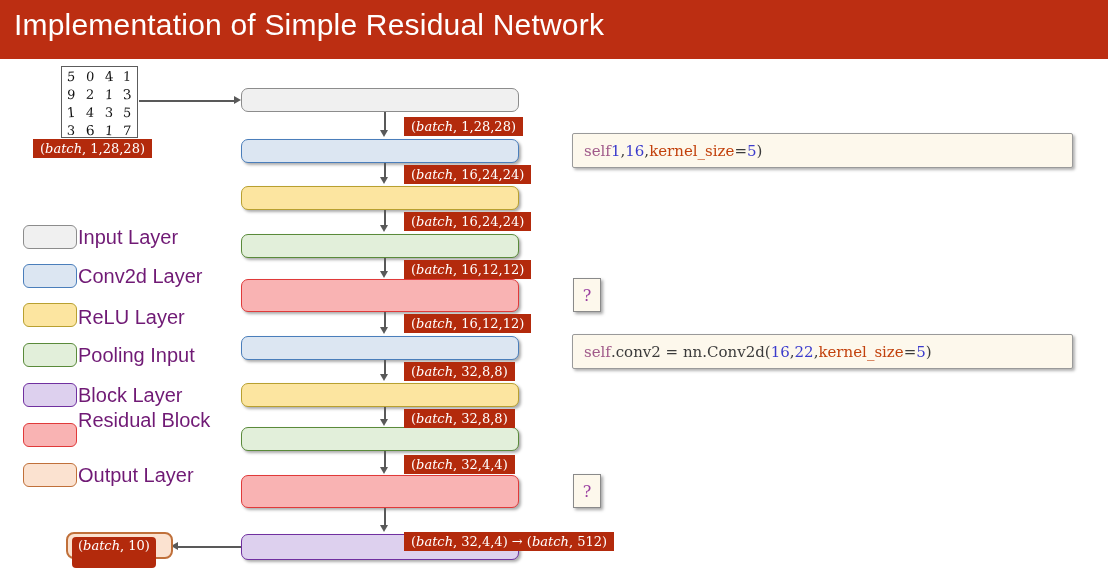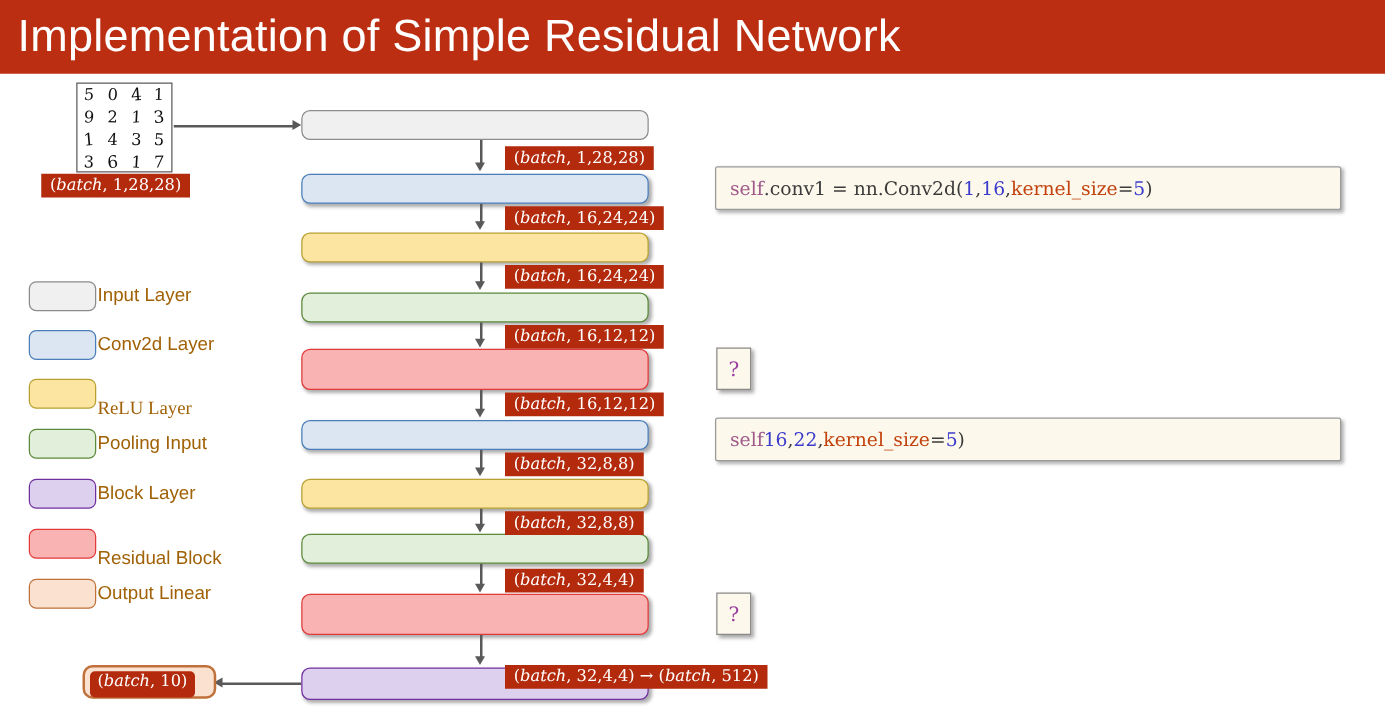--- a/index.html
+++ b/index.html
@@ -9,21 +9,21 @@
     font-family:"Liberation Sans", sans-serif;
     overflow:hidden;position:relative;
   }
   
   #title-bar{
     position:absolute;left:0;top:0;width:1108px;height:59px;
     background:#bc2e12;
   }
   #title-text{
     position:absolute;left:14px;top:8px;
-    font-size:36px;color:#ffffff;letter-spacing:.2px;
+    font-size:30px;color:#ffffff;letter-spacing:.2px;
     white-space:nowrap;
   }
   
   .blk{position:absolute;box-sizing:border-box;border-radius:7px;}
   .shadow{box-shadow:2px 2px 3px rgba(0,0,0,.33);}
   
   #mnist{
     position:absolute;left:61px;top:66px;width:77px;height:72px;
     background:#ffffff;border:1px solid #5c5c5c;box-sizing:border-box;
     font-family:"DejaVu Serif", serif;
@@ -60,21 +60,21 @@
     border-top:4.5px solid transparent;border-bottom:4.5px solid transparent;
     border-left:7px solid #595959;
   }
   .arrow-head-l{
     position:absolute;width:0;height:0;
     border-top:4.5px solid transparent;border-bottom:4.5px solid transparent;
     border-right:7px solid #595959;
   }
   
   .lg-sw{position:absolute;width:54px;height:24px;border-radius:6px;box-sizing:border-box;}
-  .lg-lb{position:absolute;left:78px;font-size:15px;color:#a16207;height:24px;line-height:24px;white-space:nowrap;}
+  .lg-lb{position:absolute;left:78px;font-size:20px;color:#701a75;height:24px;line-height:24px;white-space:nowrap;}
   
   .code{
     position:absolute;background:#fdf8ec;border:1px solid #9a9a9a;
     box-sizing:border-box;border-radius:2px;
     box-shadow:2px 2px 3px rgba(0,0,0,.3);
     font-family:"DejaVu Serif", serif;font-size:15px;
     display:flex;align-items:center;padding-left:11px;white-space:nowrap;
   }
   .c-self{color:#a05a8a;}
   .c-plain{color:#3b3b3b;}
@@ -91,21 +91,21 @@
   
   #out-pill{
     position:absolute;left:66px;top:532px;width:107px;height:27px;
     background:#fbe2d0;border:2px solid #c0703a;border-radius:8px;
     box-sizing:border-box;
   }
   #out-tag{
     position:absolute;left:4px;top:3px;
     background:#b32a0c;color:#fff;border-radius:4px;
     font-family:"DejaVu Serif", serif;font-size:13px;
-    height:21px;line-height:17px;padding:0 6px;white-space:nowrap;
+    height:31px;line-height:17px;padding:0 6px;white-space:nowrap;
   }
 </style>
 </head>
 <body>
 
 <div id="title-bar">
   <div id="title-text">Implementation of Simple Residual Network</div>
 </div>
 
 <div id="mnist">
@@ -216,49 +216,49 @@
   </div>
 </div>
 
 <div class="lg-sw" style="left:23px;top:225px;background:#f0f0f0;border:1px solid #8c8c8c;"></div>
 <div class="lg-lb" style="top:225px;">Input Layer</div>
 
 <div class="lg-sw" style="left:23px;top:264px;background:#dce6f2;border:1px solid #4a7ebb;"></div>
 <div class="lg-lb" style="top:264px;">Conv2d Layer</div>
 
 <div class="lg-sw" style="left:23px;top:303px;background:#fce5a0;border:1px solid #b8a030;"></div>
-<div class="lg-lb" style="top:315px;font-family:Liberation Serif, serif;">ReLU Layer</div>
+<div class="lg-lb" style="top:305px;">ReLU Layer</div>
 
 <div class="lg-sw" style="left:23px;top:343px;background:#e2efda;border:1px solid #5a8a3a;"></div>
 <div class="lg-lb" style="top:343px;">Pooling Input</div>
 
 <div class="lg-sw" style="left:23px;top:383px;background:#ddd0ee;border:1px solid #7030a0;"></div>
 <div class="lg-lb" style="top:383px;">Block Layer</div>
 
 <div class="lg-sw" style="left:23px;top:423px;background:#f9b3b3;border:1px solid #e03a3a;"></div>
-<div class="lg-lb" style="top:435px;">Residual Block</div>
+<div class="lg-lb" style="top:408px;">Residual Block</div>
 
 <div class="lg-sw" style="left:23px;top:463px;background:#fbe2d0;border:1px solid #c0703a;"></div>
-<div class="lg-lb" style="top:463px;">Output Linear</div>
+<div class="lg-lb" style="top:463px;">Output Layer</div>
 
 <div class="code" style="left:572px;top:133px;width:501px;height:35px;">
   <span class="c-self">self</span>
-  <span class="c-plain">.conv1 = nn.Conv2d(</span>
   <span class="c-num">1</span>
   <span class="c-plain">,  </span>
   <span class="c-num">16</span>
   <span class="c-plain">,  </span>
   <span class="c-kw">kernel_size</span>
   <span class="c-plain">=</span>
   <span class="c-num">5</span>
   <span class="c-plain">)</span>
 </div>
 
 <div class="code" style="left:572px;top:334px;width:501px;height:35px;">
   <span class="c-self">self</span>
+  <span class="c-plain">.conv2 = nn.Conv2d(</span>
   <span class="c-num">16</span>
   <span class="c-plain">,  </span>
   <span class="c-num">22</span>
   <span class="c-plain">,  </span>
   <span class="c-kw">kernel_size</span>
   <span class="c-plain">=</span>
   <span class="c-num">5</span>
   <span class="c-plain">)</span>
 </div>
 

